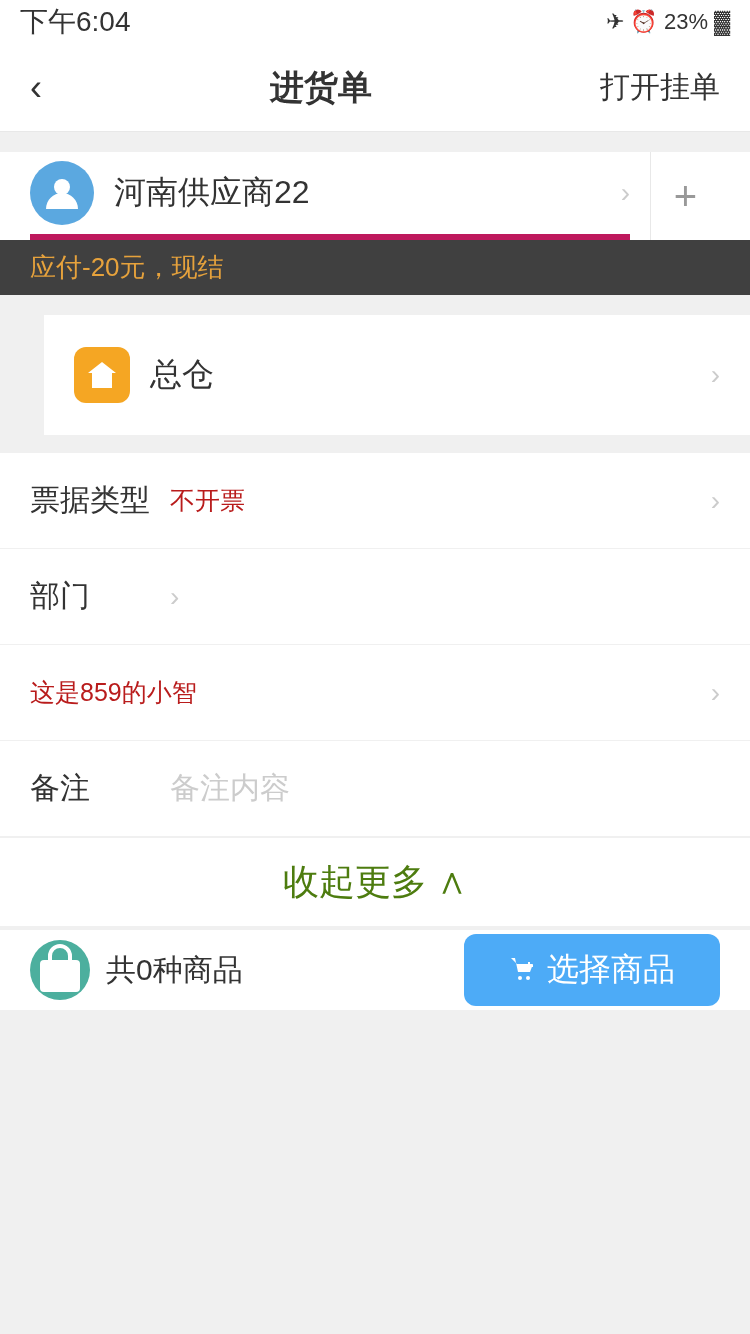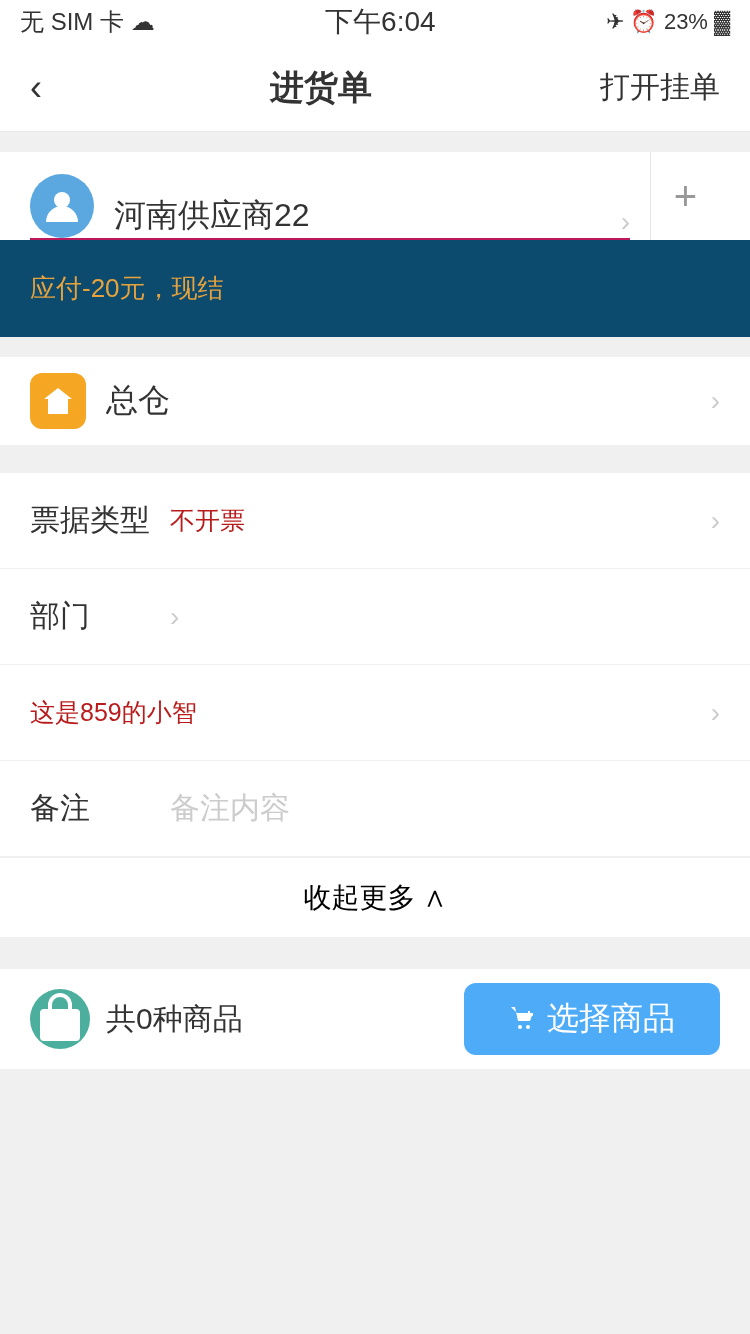--- a/index.html
+++ b/index.html
@@ -66,23 +66,23 @@
     
     .supplier-section {
       background: #fff;
       padding: 0 30px;
       display: flex;
       align-items: center;
     }
     .supplier-row {
       flex: 1;
       display: flex;
-      align-items: flex-end;
+      align-items: center;
       height: 88px;
-      border-bottom: 2px solid #be185d;
+      border-bottom: 6px solid #be185d;
     }
     .supplier-avatar {
       width: 64px;
       height: 64px;
       border-radius: 50%;
       background: #5ba8e0;
       display: flex;
       align-items: center;
       justify-content: center;
       margin-right: 20px;
@@ -107,31 +107,32 @@
       justify-content: center;
       font-size: 40px;
       color: #999;
       cursor: pointer;
       border-left: 1px solid #e8e8e8;
       margin-left: 20px;
     }
 
     
     .notice-banner {
-      background: #0c4a6e;
-      padding: 31px 30px;
+      background: #404040;
+      padding: 10px 30px;
       font-size: 26px;
       color: #e6a23c;
     }
 
     
     .warehouse-section {
       background: #fff;
       margin-top: 20px;
-      padding: 0 30px;
+      padding: 16px 30px;
+      margin-left: 44px;
     }
     .warehouse-row {
       display: flex;
       align-items: center;
       height: 88px;
     }
     .warehouse-icon {
       width: 56px;
       height: 56px;
       border-radius: 12px;
@@ -145,21 +146,21 @@
     .warehouse-icon svg { width: 32px; height: 32px; }
     .warehouse-name {
       flex: 1;
       font-size: 32px;
       color: #333;
     }
 
     
     .form-section {
       background: #fff;
-      margin-top: 28px;
+      margin-top: 18px;
     }
     .form-row {
       display: flex;
       align-items: center;
       height: 96px;
       padding: 0 30px;
       border-bottom: 1px solid #f0f0f0;
     }
     .form-row:last-child { border-bottom: none; }
     .form-label {
@@ -175,35 +176,35 @@
     }
     .form-placeholder {
       flex: 1;
       font-size: 30px;
       color: #ccc;
     }
 
     
     .collapse-row {
       background: #fff;
+      height: 89px;
+      display: flex;
+      align-items: center;
+      justify-content: center;
+      font-size: 36px;
+      color: #4d7c0f;
+      cursor: pointer;
+      border-top: 1px solid #f0f0f0;
+    }
+
+    
+    .bottom-bar {
+      background: #fff;
+      margin-top: 4px;
       height: 80px;
-      display: flex;
-      align-items: center;
-      justify-content: center;
-      font-size: 28px;
-      color: #000000;
-      cursor: pointer;
-      border-top: 1px solid #f0f0f0;
-    }
-
-    
-    .bottom-bar {
-      background: #fff;
-      margin-top: 32px;
-      height: 100px;
       display: flex;
       align-items: center;
       padding: 0 30px;
     }
     .product-icon {
       width: 60px;
       height: 60px;
       border-radius: 50%;
       background: #4caf9e;
       display: flex;
@@ -234,23 +235,20 @@
     
     .page-fill {
       flex: 1;
       background: #f0f0f0;
     }
   </style>
 </head>
 <body>
 
 <div class="status-bar">
-  <div class="status-left">
-    <span>无 SIM 卡  ☁</span>
-  </div>
   <div class="status-center">下午6:04</div>
   <div class="status-right">
     <span>✈</span>
     <span>⏰</span>
     <span>23%</span>
     <span>▓</span>
   </div>
 </div>
 
 <div class="nav-bar">

